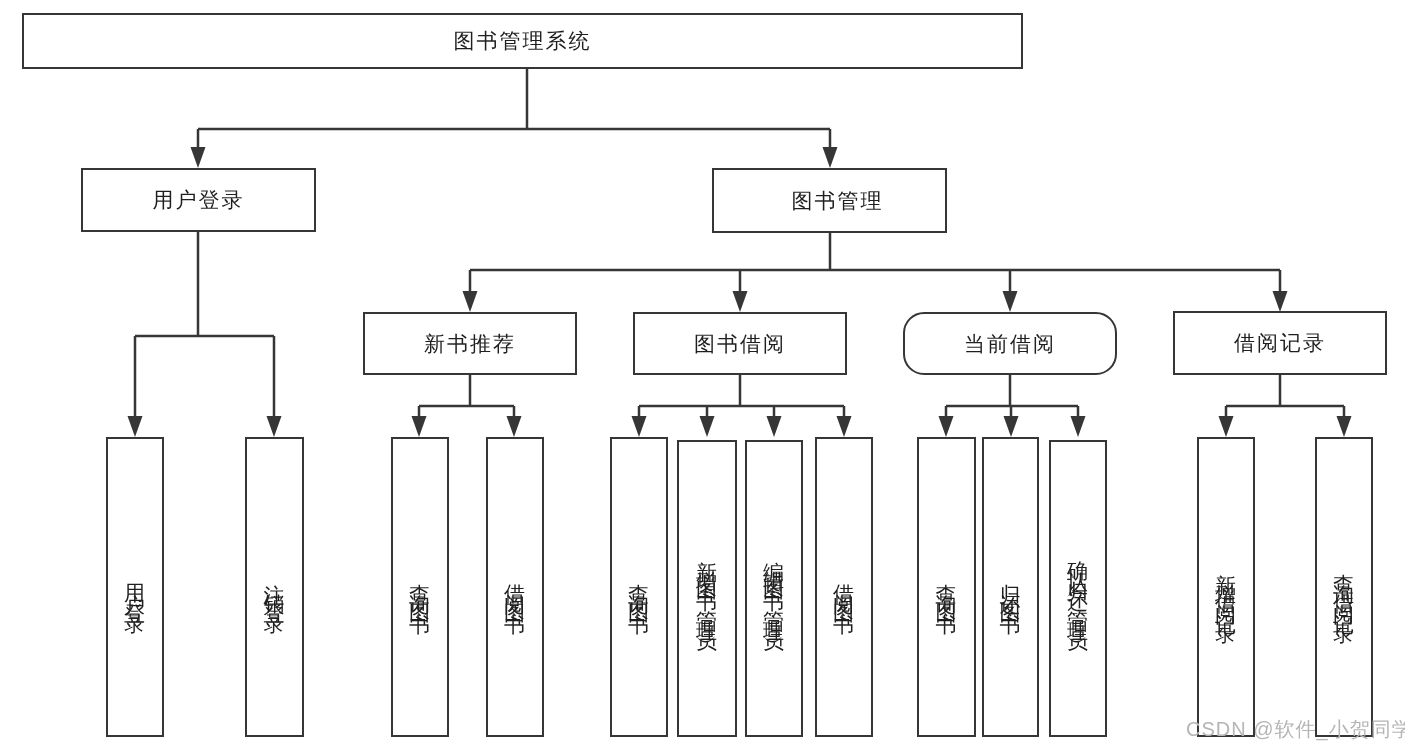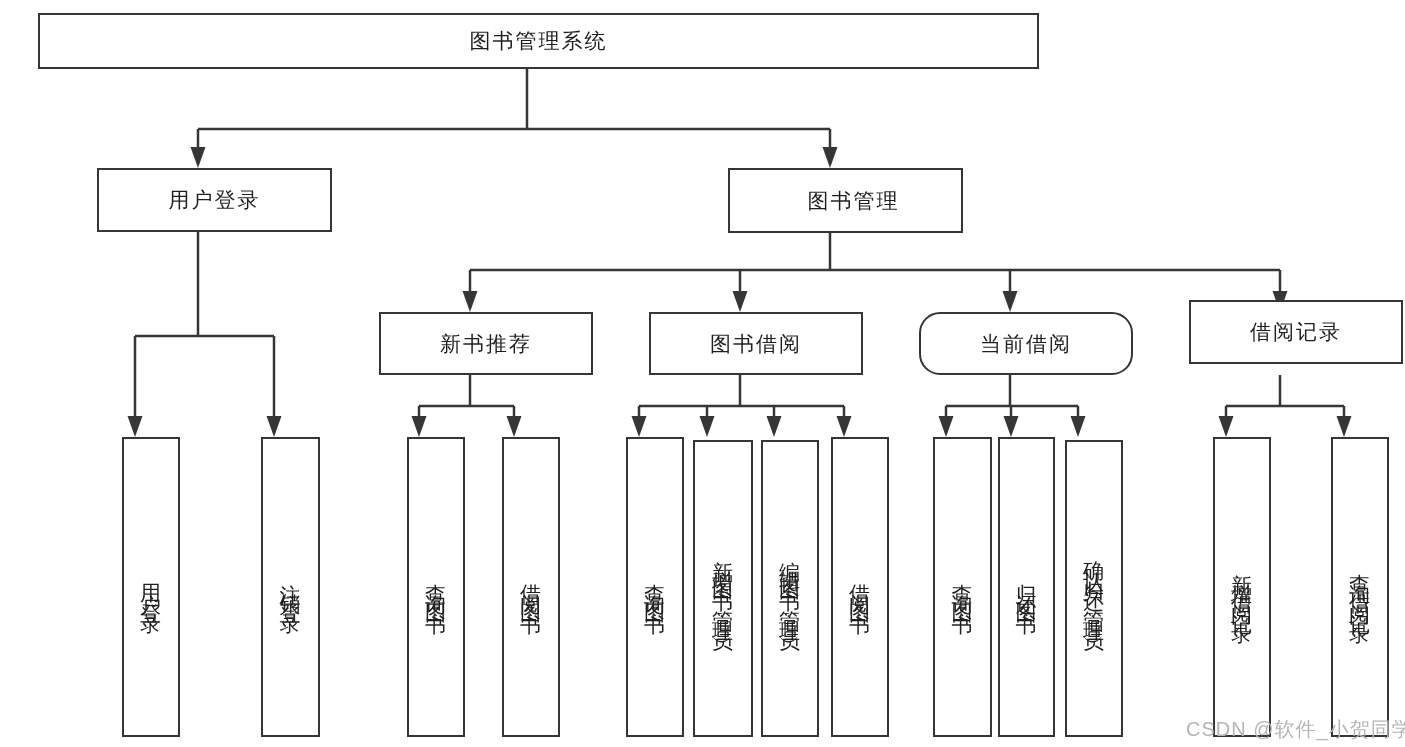--- a/index.html
+++ b/index.html
@@ -20,21 +20,20 @@
     box-sizing: border-box;
     border: 2.5px solid #363636;
     background: #ffffff;
     display: flex;
     align-items: center;
     justify-content: center;
     font-size: 21px;
     color: #1f1f1f;
     letter-spacing: 2px;
     text-align: center;
-    margin-left: 16px;
   }
   .node.vertical { letter-spacing: 0; }
   .node.vertical span {
     writing-mode: vertical-rl;
     text-orientation: mixed;
     letter-spacing: 10px;
     line-height: 1;
     white-space: nowrap;
   }
   .watermark {
@@ -91,21 +90,21 @@
       </div>
       <div class="node" style="left: 363px; top: 312px; width: 214px; height: 63px; text-align: right;">
         <span>新书推荐</span>
       </div>
       <div class="node" style="left: 633px; top: 312px; width: 214px; height: 63px;">
         <span>图书借阅</span>
       </div>
       <div class="node" style="left: 903px; top: 312px; width: 214px; height: 63px; border-radius: 21px;">
         <span>当前借阅</span>
       </div>
-      <div class="node" style="left: 1173px; top: 300px; width: 214px; height: 64px; justify-content: center;">
+      <div class="node" style="left: 1173px; top: 311px; width: 214px; height: 64px; justify-content: center;">
         <span>借阅记录</span>
       </div>
       <div class="node vertical" style="left: 106px; top: 437px; width: 58px; height: 300px;">
         <span>用户登录</span>
       </div>
       <div class="node vertical" style="left: 245px; top: 437px; width: 59px; height: 300px;">
         <span>注销登录</span>
       </div>
       <div class="node vertical" style="left: 391px; top: 437px; width: 58px; height: 300px;">
         <span>查询图书</span>

